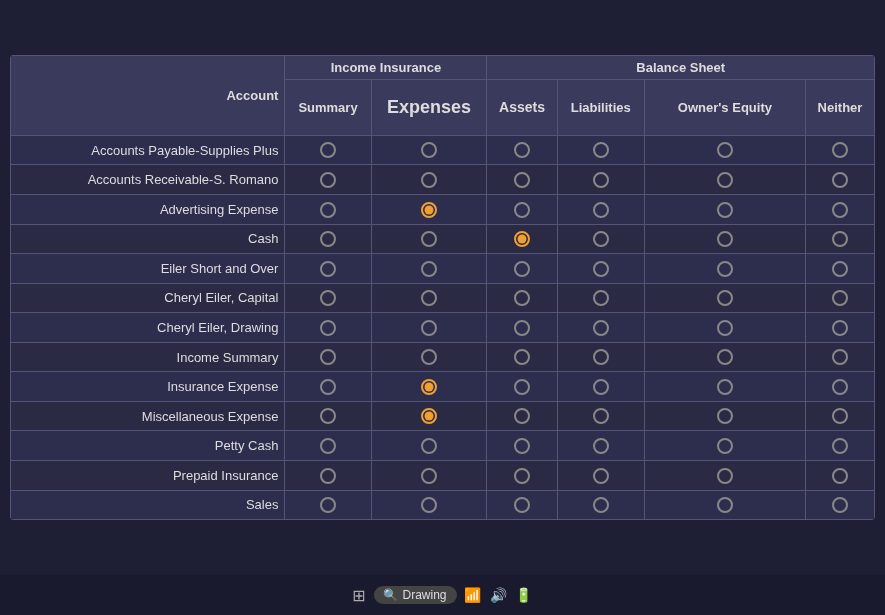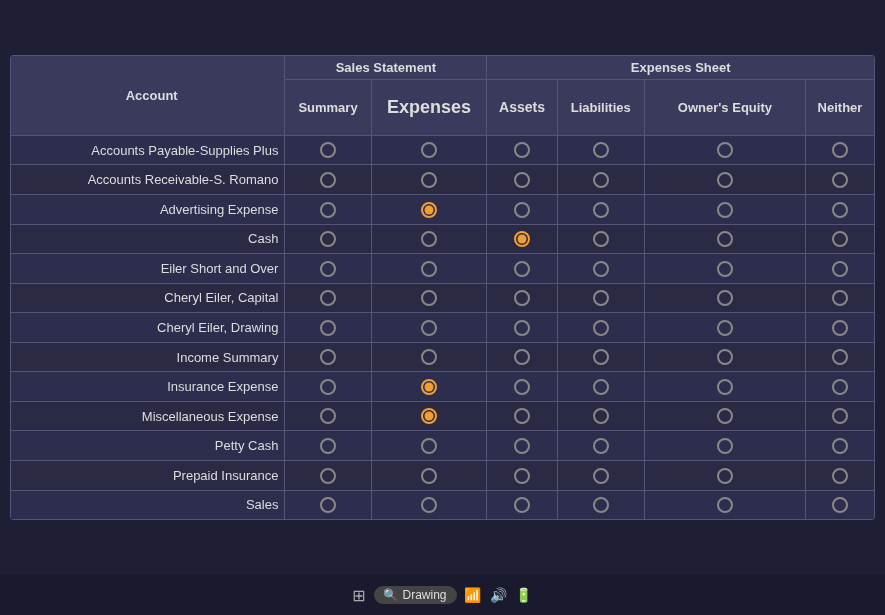--- a/index.html
+++ b/index.html
@@ -30,21 +30,21 @@
     }
     thead tr:first-child th {
       background: #3a3a5c;
       color: #ddd;
       font-weight: bold;
       text-align: center;
       padding: 4px 6px;
       font-size: 13px;
     }
     thead tr:first-child th.account-col {
-      text-align: center;
+      text-align: right;
       padding-left: 14px;
     }
     thead tr:second-child th {
       background: #3a3a5c;
     }
     .subheader th {
       background: #3a3a5c;
       color: #ddd;
       text-align: center;
       font-weight: bold;
@@ -130,22 +130,22 @@
 </head>
 <body>
 
 <div style="display:flex; flex-direction:column; width:885px; height:615px; background:#1e1e35;">
   <div style="flex:1; display:flex; align-items:center; justify-content:center; padding:10px;">
     <div class="container">
       <table>
         <thead>
           <tr>
             <th class="account-col header-group-cell" rowspan="2">Account</th>
-            <th colspan="2" class="header-group-cell">Sales Statement</th>
-            <th colspan="4" class="header-group-cell">Expenses Sheet</th>
+            <th colspan="2" class="header-group-cell">Income Insurance</th>
+            <th colspan="4" class="header-group-cell">Balance Sheet</th>
           </tr>
           <tr class="subheader">
             <th style="background:#3a3a5c;color:#ddd;font-size:13px;padding:4px 6px;text-align:center;font-weight:bold;">Summary</th>
             <th style="background:#3a3a5c;color:#ddd;font-size:18px;padding:4px 6px;text-align:center;font-weight:bold;">Expenses</th>
             <th style="background:#3a3a5c;color:#ddd;font-size:14px;padding:4px 6px;text-align:center;font-weight:bold;">Assets</th>
             <th style="background:#3a3a5c;color:#ddd;font-size:13px;padding:20px 6px;text-align:center;font-weight:bold;">Liabilities</th>
             <th style="background:#3a3a5c;color:#ddd;font-size:13px;padding:4px 20px;font-weight:bold;">Owner's Equity</th>
             <th style="background:#3a3a5c;color:#ddd;font-size:13px;padding:4px 6px;text-align:center;font-weight:bold;margin-left:44px;">Neither</th>
           </tr>
         </thead>

